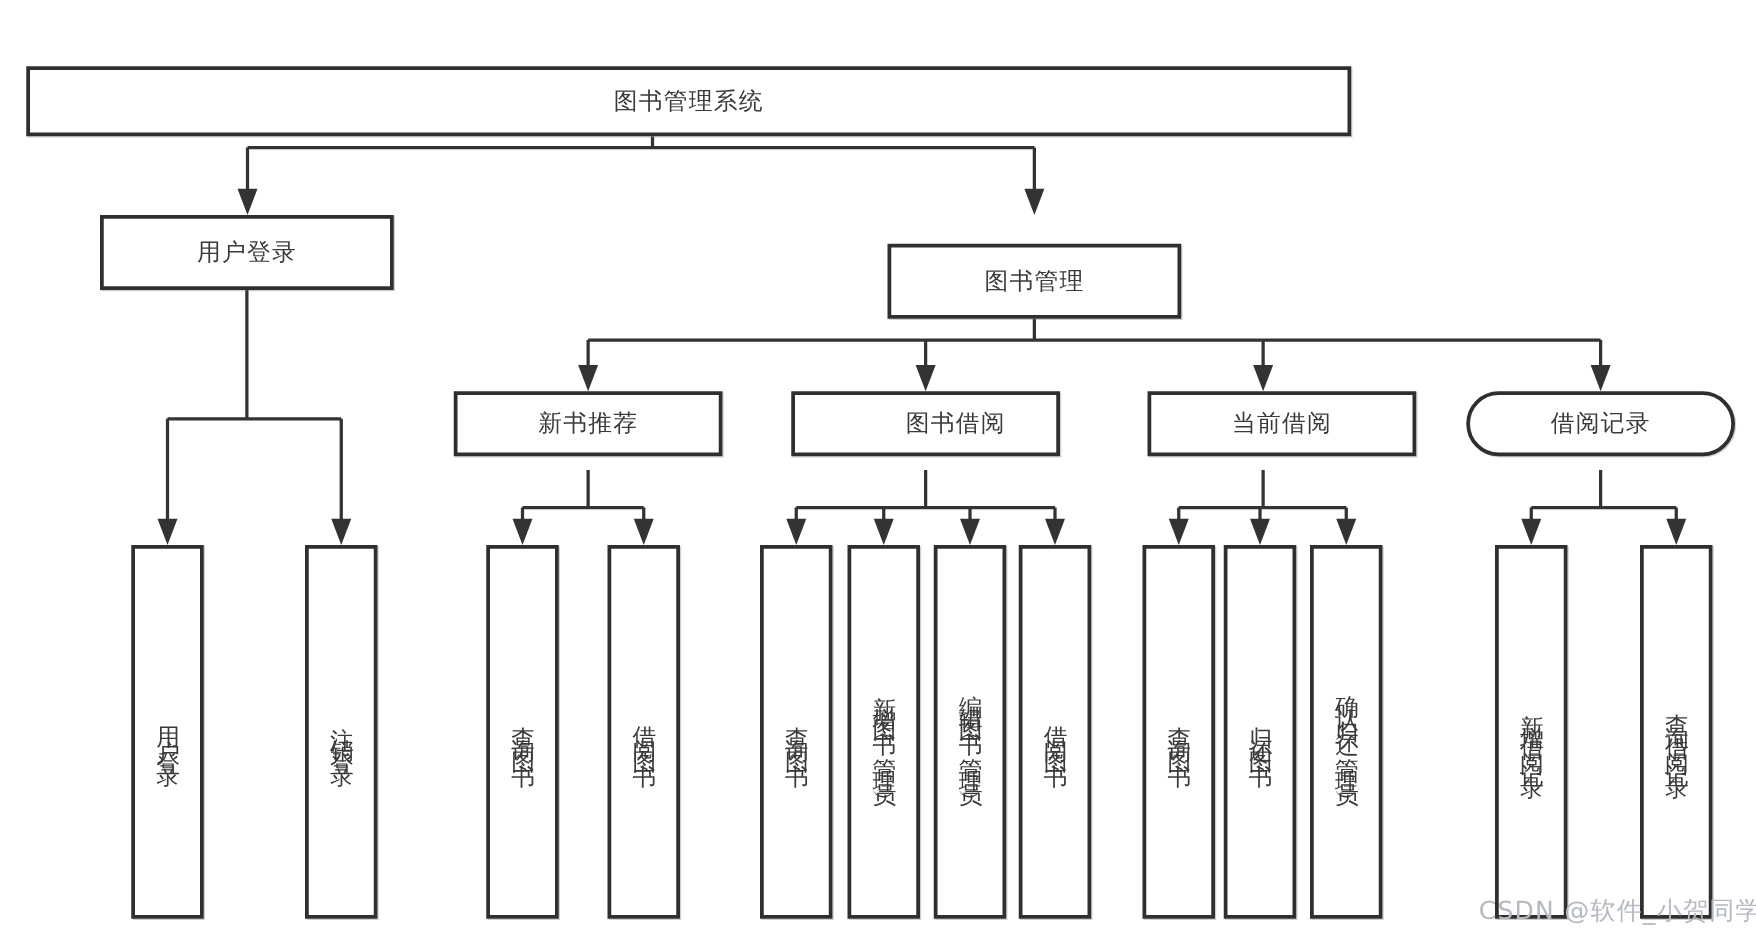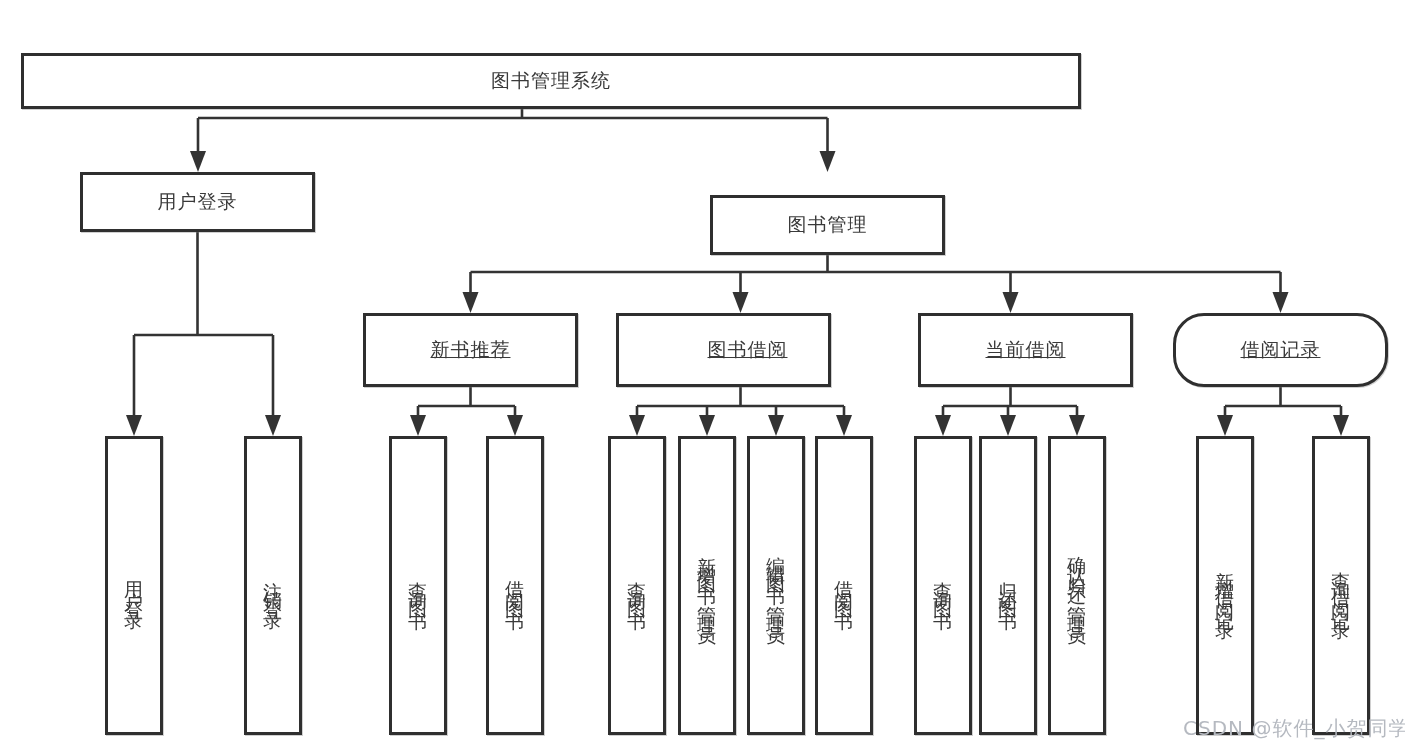--- a/index.html
+++ b/index.html
@@ -9,21 +9,21 @@
     color:#3a3a3a; overflow:hidden;
   }
   svg.connectors { position:absolute; left:0; top:0; z-index:1; }
   .box {
     position:absolute; box-sizing:border-box; background:#ffffff;
     border:3px solid #2f2f2f; display:flex; align-items:center; justify-content:center;
     z-index:2; box-shadow:1px 1px 0 rgba(120,120,120,.35);
   }
   .root  { left:21px;  top:13px;  width:1060px; height:56px;margin-top:40px; }
   .lvl2  { top:172px; width:235px; height:60px; }
-  .lvl3  { top:313px; width:215px; height:74px;text-decoration:underline; }
+  .lvl3  { top:313px; width:215px; height:52px; }
   .leaf  { top:436px; width:58px;  height:299px; }
   .hlabel { font-size:19px; letter-spacing:1px; white-space:nowrap; }
   .vtext {
     writing-mode:vertical-rl; font-size:19px; line-height:1;
     letter-spacing:10px; white-space:nowrap;
   }
   .watermark {
     position:absolute; left:1183px; top:715px; z-index:5;
     font-size:20px; color:#b5b9c0; letter-spacing:1px; white-space:nowrap;
   }
@@ -80,21 +80,21 @@
   <div class="box lvl2" style="left:80px;">
     <span class="hlabel">用户登录</span>
   </div>
   <div class="box lvl2" style="left:710px;margin-top:23px;">
     <span class="hlabel">图书管理</span>
   </div>
 
   <div class="box lvl3" style="left:363px;">
     <span class="hlabel">新书推荐</span>
   </div>
-  <div class="box lvl3" style="left:616px;padding-left:48px;">
+  <div class="box lvl3" style="left:633px;padding-left:48px;">
     <span class="hlabel">图书借阅</span>
   </div>
   <div class="box lvl3" style="left:918px;">
     <span class="hlabel">当前借阅</span>
   </div>
   <div class="box lvl3" style="left:1173px;border-radius:31px;">
     <span class="hlabel">借阅记录</span>
   </div>
 
   <div class="box leaf" style="left:105px;">

